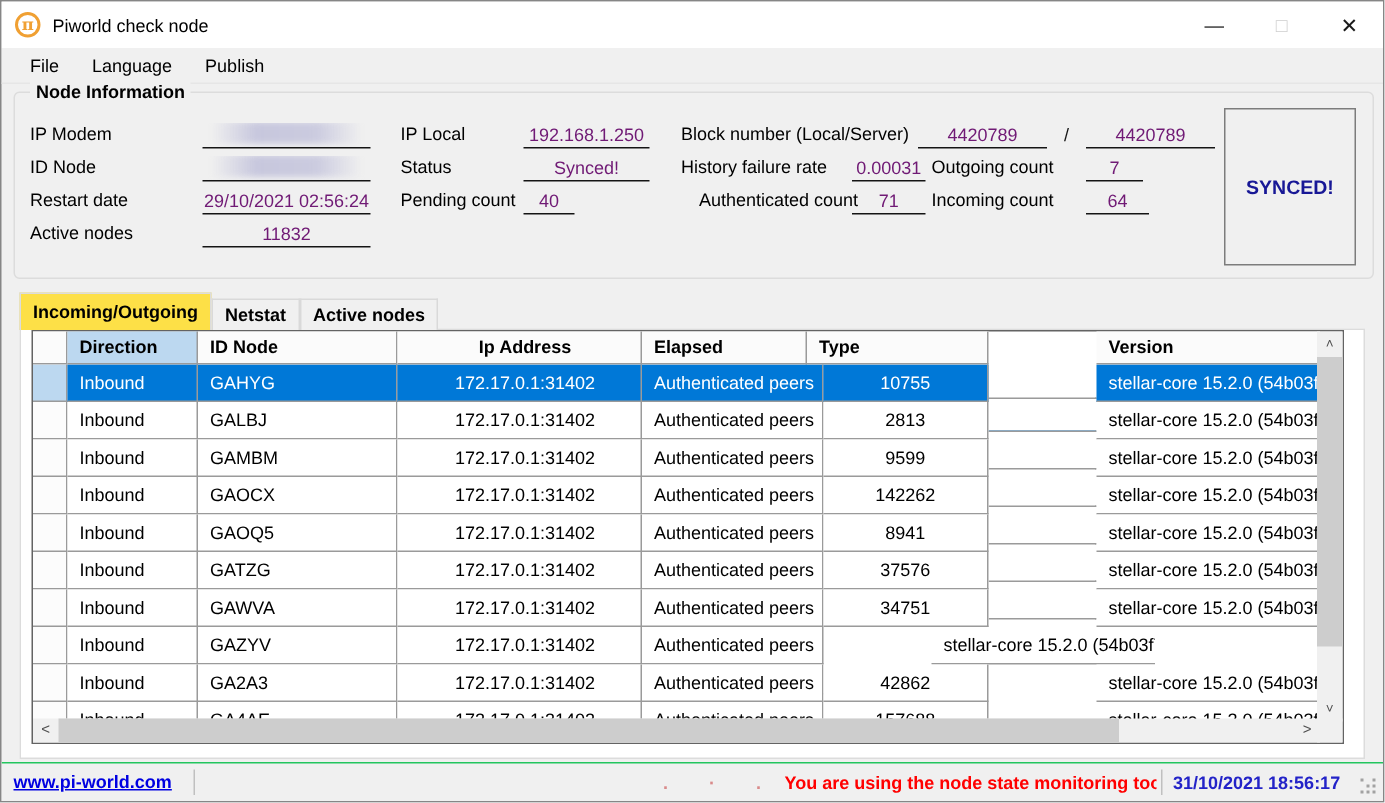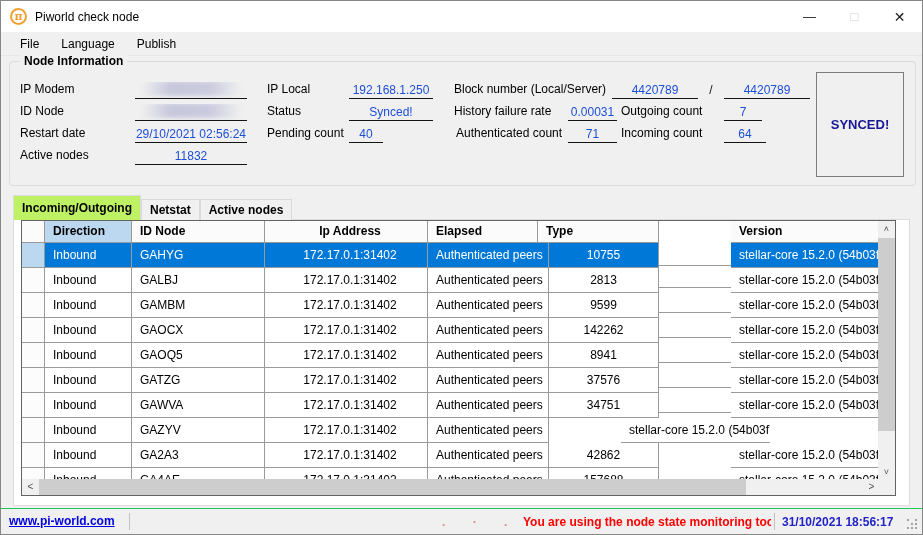--- a/index.html
+++ b/index.html
@@ -24,34 +24,34 @@
              border-bottom:1px solid #e6e6e6; display:flex; align-items:center; padding-left:8px; }
   .menu-item { padding:4px 11px; }
 
   
   .groupbox { position:absolute; left:8px; top:60px; width:907px; height:125px;
               border:1px solid #dcdcdc; border-radius:4px; }
   .gb-title { position:absolute; left:10px; top:-8px; background:#f0f0f0; padding:0 4px;
               font-weight:bold; }
   .f-label { position:absolute; height:15px; line-height:15px; white-space:nowrap; }
   .f-value { position:absolute; height:17px; line-height:16px; text-align:center;
-             color:#1d4ed8; border-bottom:1px solid #141414; white-space:nowrap; overflow:hidden; }
+             color:#701a75; border-bottom:1px solid #141414; white-space:nowrap; overflow:hidden; }
   .f-slash { position:absolute; height:17px; line-height:16px; text-align:center; color:#141414; }
   .f-value.blurred::before { content:''; position:absolute; left:6px; right:6px; top:-1px; bottom:2px;
              background:linear-gradient(90deg, rgba(200,200,222,0), #c7c7dd 30%, #cbcbdf 70%, rgba(200,200,222,0));
              filter:blur(2px); }
   .synced-box { position:absolute; left:806px; top:10px; width:88px; height:105px;
                 border:1px solid #7c7c7c; background:#f0f0f0; display:flex; align-items:center;
                 justify-content:center; font-weight:bold; font-size:13px; color:#181896; }
 
   
   .tabs { position:absolute; left:12px; top:194px; height:25px; display:flex; align-items:flex-end; z-index:3; }
   .tab { height:21px; line-height:20px; padding:0 8px; background:#f0f0f0;
          border:1px solid #d9d9d9; border-bottom:none; font-weight:bold; white-space:nowrap; }
-  .tab.selected { height:25px; line-height:24px; background:#bef264; border-color:#dcdcdc; }
+  .tab.selected { height:25px; line-height:24px; background:#fde047; border-color:#dcdcdc; }
   .tabpage { position:absolute; left:12px; top:218px; width:897px; height:287px;
              background:#fff; border:1px solid #dcdcdc; }
 
   
   .grid { position:absolute; left:20px; top:219px; width:875px; height:276px;
           border:1px solid #636363; background:#fff; }
   .grid-header { position:absolute; left:0; top:0; width:858px; height:22px; display:flex; }
   .th { border-right:1px solid #9a9a9a; border-bottom:1px solid #9a9a9a; font-weight:bold;
         line-height:21px; padding-left:8px; background:#fbfbfb; overflow:hidden; white-space:nowrap; }
   .th.hl { background:#bcd8f0; }
@@ -139,21 +139,21 @@
     <span class="f-label" style="left:444px; top:20px;">Block number (Local/Server)</span>
     <span class="f-value" style="left:602px; top:20px; width:86px;">4420789</span>
     <span class="f-slash" style="left:692px; top:20px; width:18px;">/</span>
     <span class="f-value" style="left:714px; top:20px; width:86px;">4420789</span>
 
     <span class="f-label" style="left:444px; top:42px;">History failure rate</span>
     <span class="f-value" style="left:558px; top:42px; width:49px;">0.00031</span>
     <span class="f-label" style="left:611px; top:42px;">Outgoing count</span>
     <span class="f-value" style="left:714px; top:42px; width:38px;">7</span>
 
-    <span class="f-label" style="left:446px; top:64px;">Authenticated count</span>
+    <span class="f-label" style="left:456px; top:64px;">Authenticated count</span>
     <span class="f-value" style="left:558px; top:64px; width:49px;">71</span>
     <span class="f-label" style="left:611px; top:64px;">Incoming count</span>
     <span class="f-value" style="left:714px; top:64px; width:42px;">64</span>
 
     <div class="synced-box">SYNCED!</div>
   </div>
 
   <div class="tabs">
 
       <span class="tab selected">Incoming/Outgoing</span>

